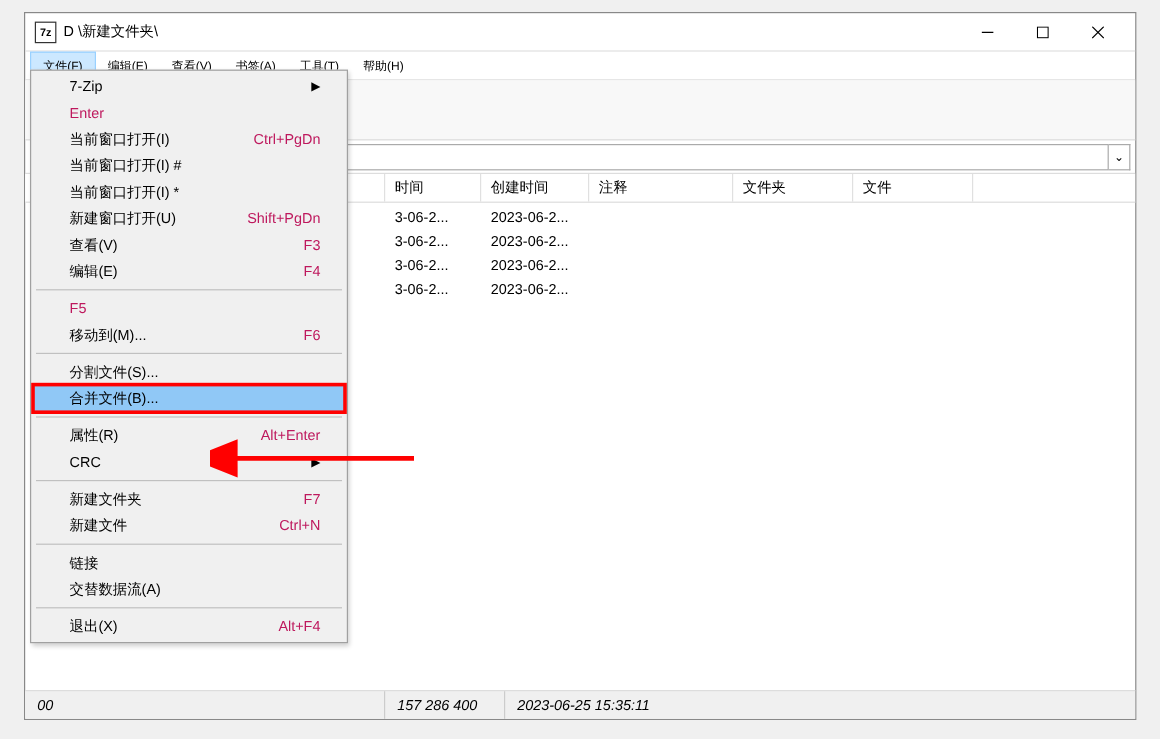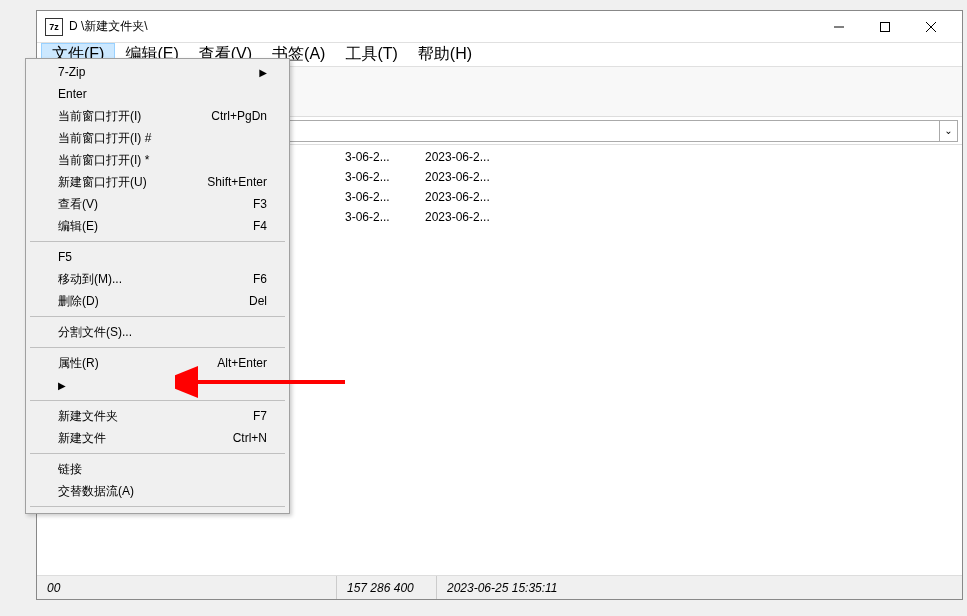--- a/index.html
+++ b/index.html
@@ -1,20 +1,20 @@
 <!DOCTYPE html>
 <html><head>
   <meta charset="utf-8">
   <style>
     * { margin: 0; padding: 0; box-sizing: border-box; font-family: "Microsoft YaHei", "Segoe UI", sans-serif; }
     body { background: #f0f0f0; width: 967px; height: 616px; overflow: hidden; }
     
     .window {
       position: absolute;
-      left: 36px;
+      left: 20px;
       top: 10px;
       width: 927px;
       height: 590px;
       background: #fff;
       border: 1px solid #888;
       display: flex;
       flex-direction: column;
     }
     
     .titlebar {
@@ -37,21 +37,21 @@
       width: 46px; height: 30px;
       display: flex; align-items: center; justify-content: center;
       font-size: 14px;
       cursor: pointer;
     }
     
     .menubar {
       height: 24px;
       display: flex;
       align-items: stretch;
-      font-size: 16px;
+      font-size: 10px;
       border-bottom: 1px solid #e0e0e0;
       padding-left: 4px;
     }
     .menu-item {
       padding: 0 10px;
       display: flex;
       align-items: center;
       cursor: pointer;
     }
     .menu-item.active {
@@ -154,21 +154,21 @@
       position: relative;
     }
     .dd-item.highlighted {
       background: #90c8f6;
     }
     .dd-item.highlighted.boxed {
       outline: 3px solid #ff0000;
       outline-offset: -1px;
     }
     .dd-label { flex: 1; }
-    .dd-accel { color: #000000; }
+    .dd-accel { color: #be185d; }
     .dd-sub { font-size: 10px; }
     .dd-sep {
       height: 1px;
       background: #c0c0c0;
       margin: 4px 2px;
     }
     
     
     .arrow-annot {
       position: absolute;
@@ -217,20 +217,28 @@
 
   <div class="toolbar-area"></div>
 
   <div class="address-bar">
     <input class="address-input" value="" style="">
     <div class="address-drop">
       <span>⌄</span>
     </div>
   </div>
 
+  <div class="headers" id="headers">
+      <div class="header-cell" style="width: 300px;"></div>
+      <div class="header-cell" style="width: 80px;">时间</div>
+      <div class="header-cell" style="width: 90px;">创建时间</div>
+      <div class="header-cell" style="width: 120px;">注释</div>
+      <div class="header-cell" style="width: 100px;">文件夹</div>
+      <div class="header-cell" style="width: 100px;">文件</div>
+    </div>
 
   <div class="file-area">
     <div class="file-rows" id="rows">
         <div class="file-row">
           <div class="file-cell" style="width: 300px;"></div>
           <div class="file-cell" style="width: 80px;">3-06-2...</div>
           <div class="file-cell" style="width: 90px;">2023-06-2...</div>
         </div>
         <div class="file-row">
           <div class="file-cell" style="width: 300px;"></div>
@@ -271,71 +279,75 @@
       <span class="dd-accel">Ctrl+PgDn</span>
     </div>
     <div class="dd-item">
       <span class="dd-label">当前窗口打开(I) #</span>
     </div>
     <div class="dd-item">
       <span class="dd-label">当前窗口打开(I) *</span>
     </div>
     <div class="dd-item">
       <span class="dd-label">新建窗口打开(U)</span>
-      <span class="dd-accel">Shift+Enter</span>
+      <span class="dd-accel">Shift+PgDn</span>
     </div>
     <div class="dd-item">
       <span class="dd-label">查看(V)</span>
       <span class="dd-accel">F3</span>
     </div>
     <div class="dd-item">
       <span class="dd-label">编辑(E)</span>
       <span class="dd-accel">F4</span>
     </div>
     <div class="dd-sep"></div>
     <div class="dd-item">
       <span class="dd-accel">F5</span>
     </div>
     <div class="dd-item">
       <span class="dd-label">移动到(M)...</span>
       <span class="dd-accel">F6</span>
     </div>
-    <div class="dd-item">
-      <span class="dd-label">删除(D)</span>
-      <span class="dd-accel">Del</span>
-    </div>
     <div class="dd-sep"></div>
     <div class="dd-item">
       <span class="dd-label">分割文件(S)...</span>
+    </div>
+    <div class="dd-item highlighted boxed">
+      <span class="dd-label">合并文件(B)...</span>
     </div>
     <div class="dd-sep"></div>
     <div class="dd-item">
       <span class="dd-label">属性(R)</span>
       <span class="dd-accel">Alt+Enter</span>
     </div>
     <div class="dd-item">
+      <span class="dd-label">CRC</span>
       <span class="dd-sub">▶</span>
     </div>
     <div class="dd-sep"></div>
     <div class="dd-item">
       <span class="dd-label">新建文件夹</span>
       <span class="dd-accel">F7</span>
     </div>
     <div class="dd-item">
       <span class="dd-label">新建文件</span>
       <span class="dd-accel">Ctrl+N</span>
     </div>
     <div class="dd-sep"></div>
     <div class="dd-item">
       <span class="dd-label">链接</span>
     </div>
     <div class="dd-item">
       <span class="dd-label">交替数据流(A)</span>
     </div>
     <div class="dd-sep"></div>
+    <div class="dd-item">
+      <span class="dd-label">退出(X)</span>
+      <span class="dd-accel">Alt+F4</span>
+    </div>
   </div>
 
 <svg class="arrow-annot" width="180" height="40">
   <defs>
     <marker id="arrowhead" markerWidth="10" markerHeight="8" refX="2" refY="4" orient="auto">
       <polygon points="0 0, 10 4, 0 8" fill="#ff0000"></polygon>
     </marker>
   </defs>
   <line x1="170" y1="20" x2="15" y2="20" stroke="#ff0000" stroke-width="4" marker-end="url(#arrowhead)"></line>
 </svg>

